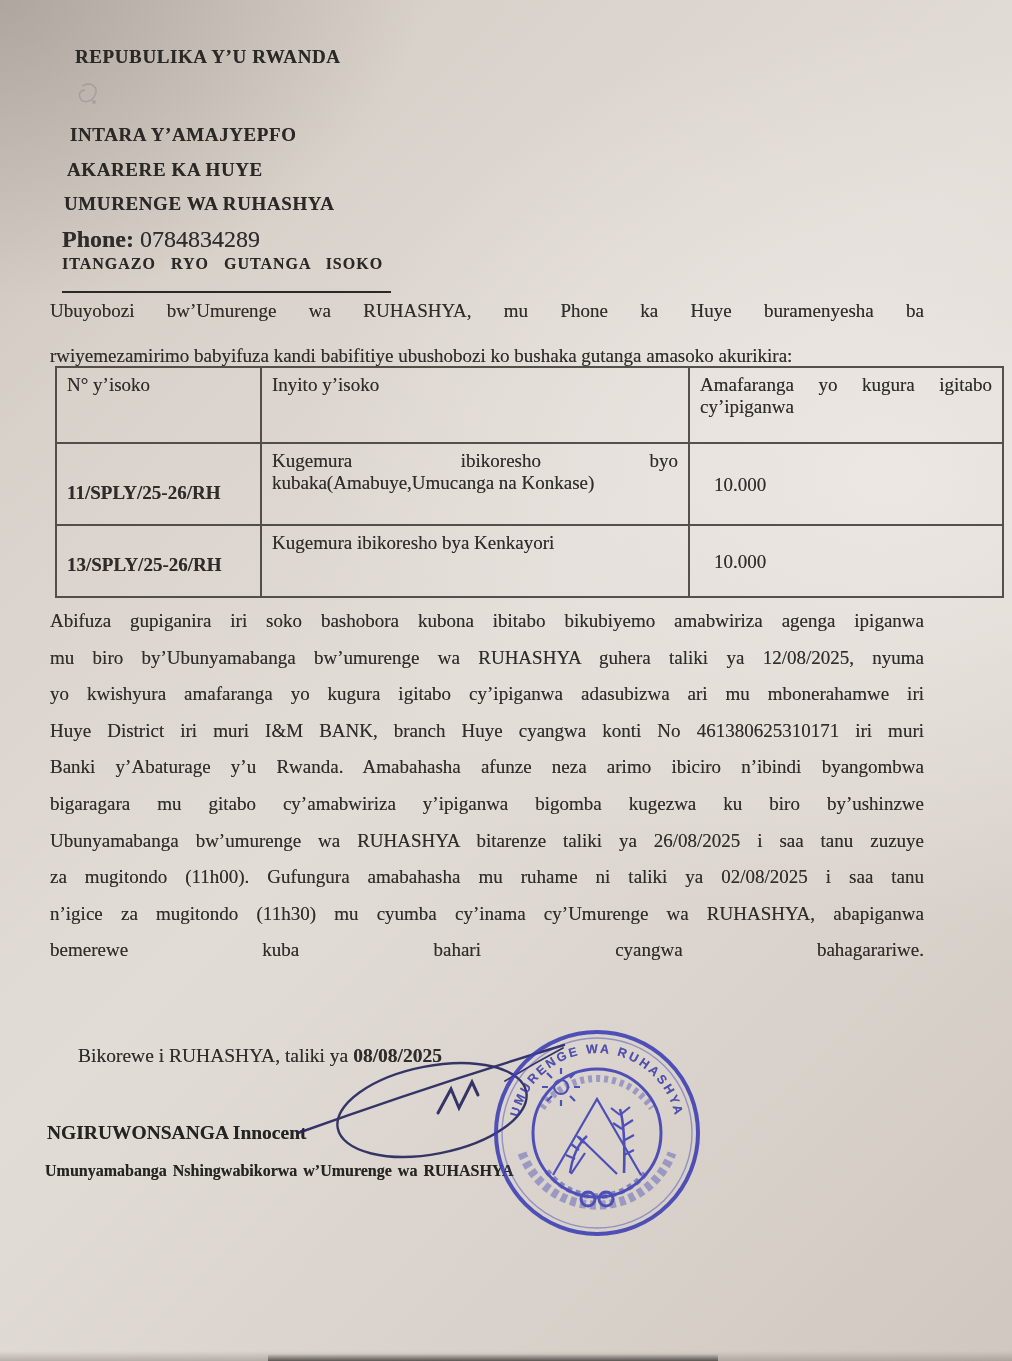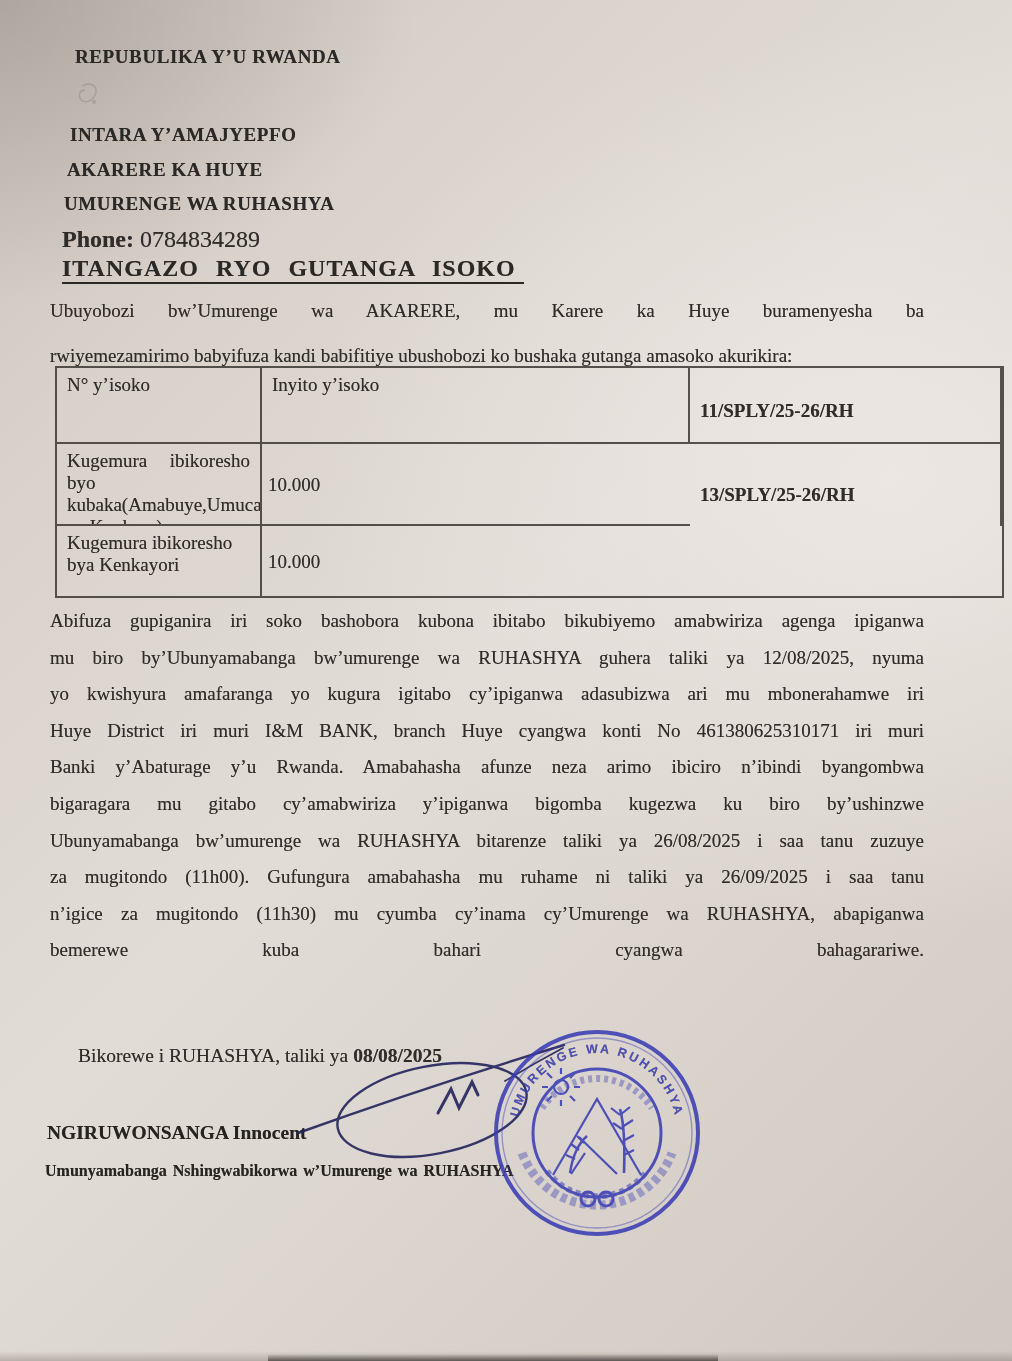--- a/index.html
+++ b/index.html
@@ -12,22 +12,22 @@
     background:
       linear-gradient(to top, rgba(90,82,75,.30) 0px, rgba(90,82,75,0) 10px),
       radial-gradient(700px 500px at 0% 0%, rgba(110,102,95,.30), rgba(110,102,95,0) 60%),
       radial-gradient(900px 700px at 88% 35%, #ece7e3 0%, rgba(236,231,227,0) 65%),
       linear-gradient(135deg,#c9c1ba 0%, #d9d2cb 20%, #e2dcd7 48%, #d7d0c9 82%, #cfc7c0 100%);
     text-shadow:0 0 .6px rgba(47,44,41,.55);
   }
   .abs{position:absolute;}
   .orgline{font-weight:bold;font-size:19px;letter-spacing:.6px;color:#2b2926;}
   .doc-title{
-    font-weight:bold;font-size:24px;letter-spacing:1px;word-spacing:10px;
-    border-bottom:2.5px solid #2b2926;padding-bottom:1px;padding-right:8px;color:#2b2926;
+    font-weight:bold;font-size:16px;letter-spacing:1px;word-spacing:10px;
+    border-bottom:2.5px solid #2b2926;padding-bottom:19px;padding-right:8px;color:#2b2926;
   }
   .para{font-size:19px;line-height:45px;width:874px;}
   .jline{text-align:justify;text-align-last:justify;}
   .body-line{font-size:19px;line-height:36.6px;width:874px;}
   .tender-table{
     display:grid;
     grid-template-columns:205px 428px 312px;
     grid-template-rows:76px 82px 70px;
     border:2px solid rgba(58,54,50,.85);
     width:945px;
@@ -36,21 +36,21 @@
   .cell{
     border-right:2px solid rgba(58,54,50,.85);
     border-bottom:2px solid rgba(58,54,50,.85);
     padding:6px 10px 4px 10px;
     position:relative;
     overflow:hidden;
   }
   .cell.last-col{border-right:none;}
   .cell.last-row{border-bottom:none;}
   .id-cell{display:flex;align-items:flex-end;font-weight:bold;padding-bottom:20px;}
-  .fee-cell{display:flex;align-items:center;padding-left:6px;}
+  .fee-cell{display:flex;align-items:center;padding-left:24px;}
   .bold{font-weight:bold;}
   .closing-line{font-size:19.5px;margin-left:28px;}
   .sig-name{font-weight:bold;font-size:19.5px;color:#262421;}
   .sig-title{font-weight:bold;font-size:16px;color:#262421;word-spacing:2px;}
   .stamp-svg,.signature-svg,.smudge-svg{position:absolute;pointer-events:none;}
   .bottom-shadow{
     position:absolute;bottom:0;left:268px;width:450px;height:7px;
     background:linear-gradient(to top, rgba(35,31,28,.6), rgba(35,31,28,0));
   }
 </style>
@@ -73,31 +73,35 @@
   <div class="abs" style="left:62px;top:226px;font-size:24px;">
     <span class="bold">Phone:</span>
     <span>0784834289</span>
   </div>
 
   <div class="abs" style="left:62px;top:255px;">
     <span class="doc-title">ITANGAZO RYO GUTANGA ISOKO</span>
   </div>
 
   <div class="abs para" style="left:50px;top:288px;">
-    <div class="jline">Ubuyobozi bw’Umurenge wa AKARERE, mu Karere ka Huye buramenyesha ba</div>
+    <div class="jline">Ubuyobozi bw’Umurenge wa RUHASHYA, mu Phone ka Huye buramenyesha ba</div>
     <div>rwiyemezamirimo babyifuza kandi babifitiye ubushobozi ko bushaka gutanga amasoko akurikira:</div>
   </div>
 
   <div class="abs tender-table" style="left:55px;top:366px;">
 
     <div class="cell">
       <span>N° y’isoko</span>
     </div>
     <div class="cell">
       <span>Inyito y’isoko</span>
+    </div>
+    <div class="cell last-col two-line">
+      <div class="jline">Amafaranga yo kugura igitabo</div>
+      <div>cy’ipiganwa</div>
     </div>
 
     <div class="cell id-cell">
       <span>11/SPLY/25-26/RH</span>
     </div>
     <div class="cell two-line">
       <div class="jline">Kugemura ibikoresho byo</div>
       <div>kubaka(Amabuye,Umucanga na Konkase)</div>
     </div>
     <div class="cell last-col fee-cell">
@@ -116,21 +120,21 @@
   </div>
 
   <div class="abs" style="left:50px;top:603px;">
     <div class="body-line jline">Abifuza gupiganira iri soko bashobora kubona ibitabo bikubiyemo amabwiriza agenga ipiganwa</div>
     <div class="body-line jline">mu biro by’Ubunyamabanga bw’umurenge wa RUHASHYA guhera taliki ya 12/08/2025, nyuma</div>
     <div class="body-line jline">yo kwishyura amafaranga yo kugura igitabo cy’ipiganwa adasubizwa ari mu mbonerahamwe iri</div>
     <div class="body-line jline">Huye District iri muri I&amp;M BANK, branch Huye cyangwa konti No 461380625310171 iri muri</div>
     <div class="body-line jline">Banki y’Abaturage y’u Rwanda. Amabahasha afunze neza arimo ibiciro n’ibindi byangombwa</div>
     <div class="body-line jline">bigaragara mu gitabo cy’amabwiriza y’ipiganwa bigomba kugezwa ku biro by’ushinzwe</div>
     <div class="body-line jline">Ubunyamabanga bw’umurenge wa RUHASHYA bitarenze taliki ya 26/08/2025 i saa tanu zuzuye</div>
-    <div class="body-line jline">za mugitondo (11h00). Gufungura amabahasha mu ruhame ni taliki ya 26/09/2025 i saa tanu</div>
+    <div class="body-line jline">za mugitondo (11h00). Gufungura amabahasha mu ruhame ni taliki ya 02/08/2025 i saa tanu</div>
     <div class="body-line jline">n’igice za mugitondo (11h30) mu cyumba cy’inama cy’Umurenge wa RUHASHYA, abapiganwa</div>
     <div class="body-line jline">bemerewe kuba bahari cyangwa bahagarariwe.</div>
   </div>
 
   <div class="abs closing-line" style="left:50px;top:1045px;">
     <span>Bikorewe i RUHASHYA, taliki ya </span><span class="bold">08/08/2025</span>
   </div>
 
   <div class="abs sig-name" style="left:47px;top:1122px;">NGIRUWONSANGA Innocent</div>
   <div class="abs sig-title" style="left:45px;top:1162px;">Umunyamabanga Nshingwabikorwa  w’Umurenge wa RUHASHYA</div>

